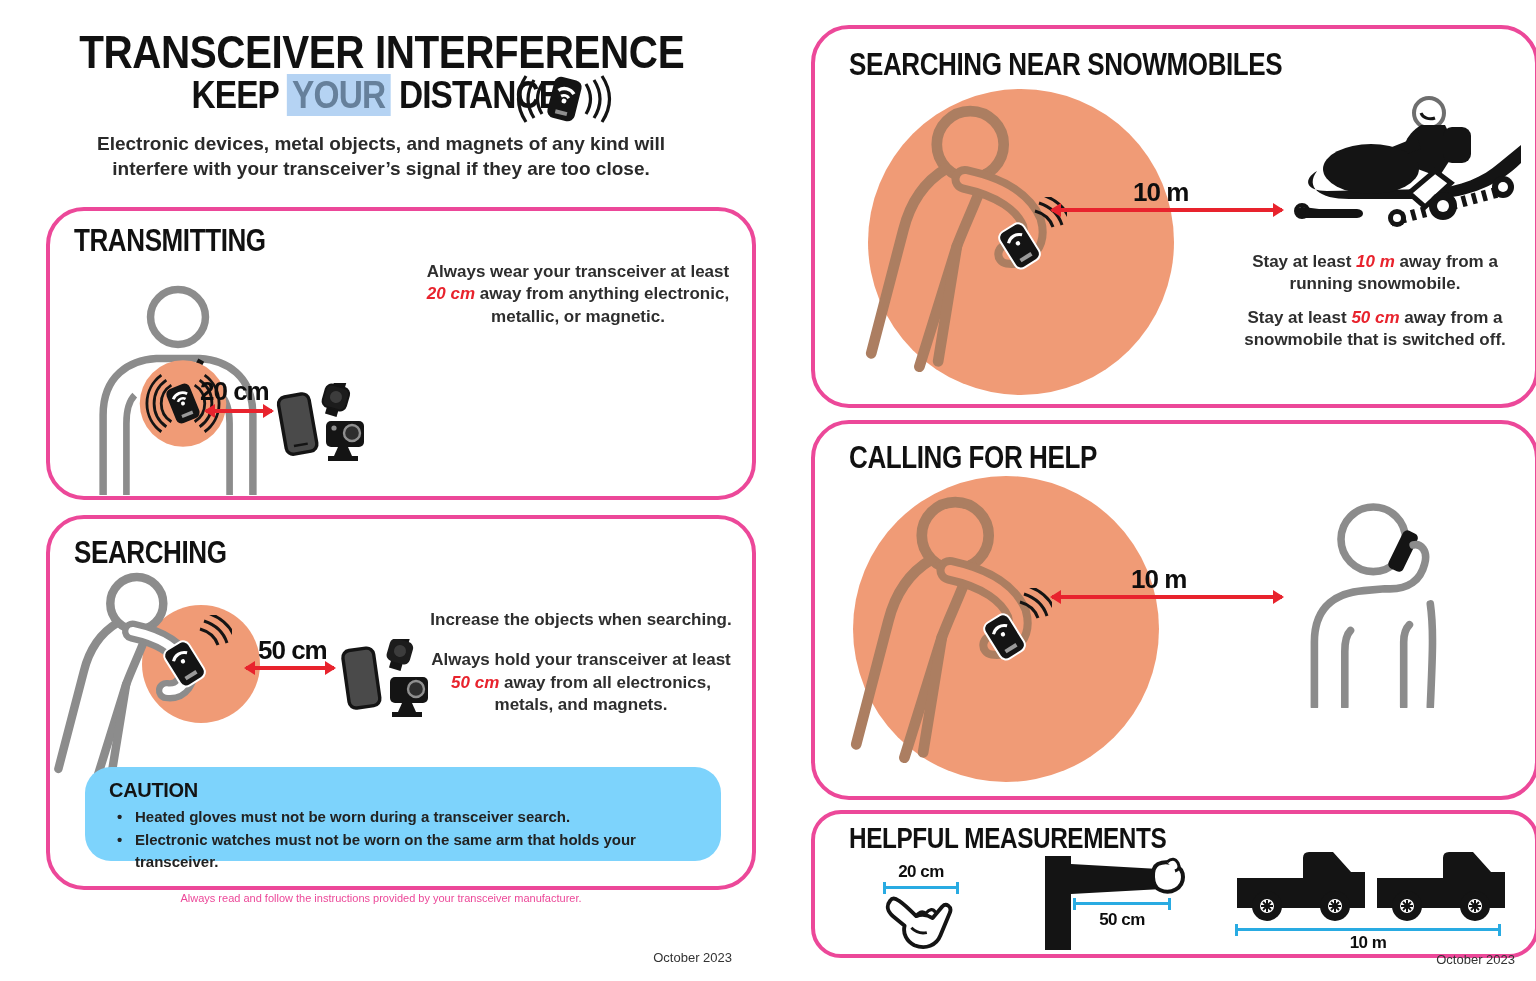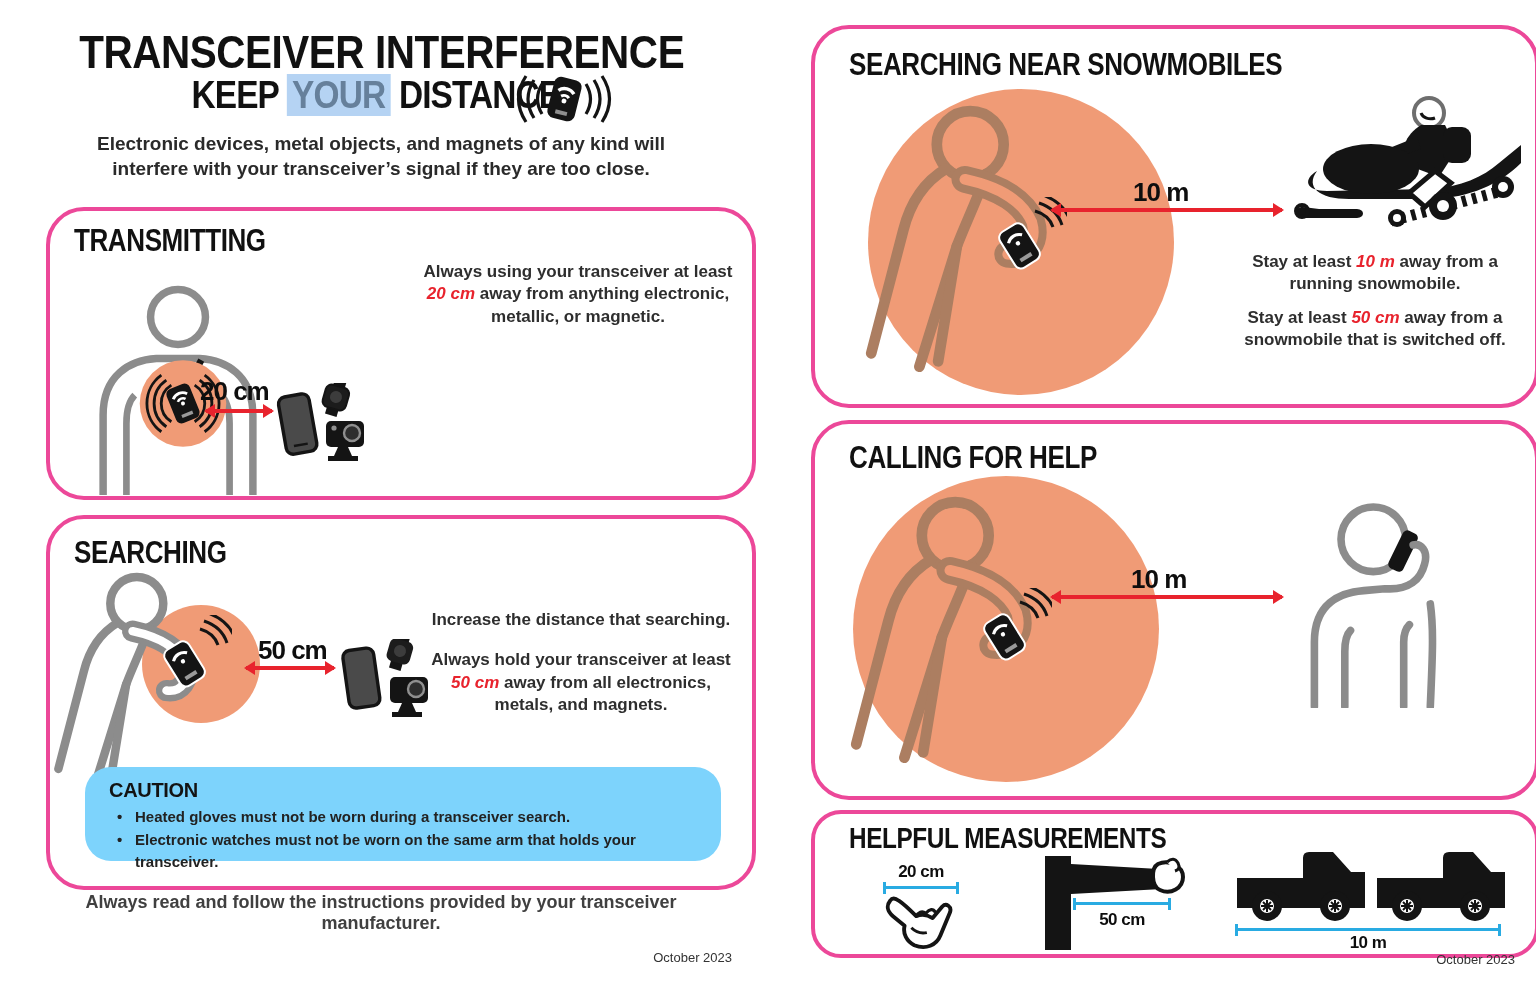--- a/index.html
+++ b/index.html
@@ -122,21 +122,21 @@
       <g>
         <rect x="52" y="38" width="38" height="26" rx="5" fill="#141414"></rect>
         <circle cx="78" cy="50" r="8" fill="#2e2e2e" stroke="#8f8f8f" stroke-width="2.4"></circle>
         <circle cx="60" cy="45" r="2.6" fill="#8f8f8f"></circle>
         <path d="M64,64 l-4,9 h18 l-4,-9 Z" fill="#141414"></path>
         <rect x="54" y="73" width="30" height="5" fill="#141414"></rect>
       </g>
     </svg>
 
     <div class="bodytxt abs" style="left:366px;top:50px;width:324px;">
-      <span>Always using your transceiver at least </span><span class="red">20 cm</span><span> away from anything electronic, metallic, or magnetic.</span>
+      <span>Always wear your transceiver at least </span><span class="red">20 cm</span><span> away from anything electronic, metallic, or magnetic.</span>
     </div>
 
   </div>
 
   <div class="panel" style="left:30px;top:515px;width:702px;height:367px;">
     <div class="abs hd" style="left:24px;top:16px;font-size:31px;">SEARCHING</div>
 
     <div class="circle" style="left:92px;top:86px;width:118px;height:118px;"></div>
 
     <svg class="abs" style="left:2px;top:42px;" width="212" height="223" viewBox="0 0 200 210">
@@ -179,37 +179,37 @@
       </g>
       <g>
         <rect x="52" y="38" width="38" height="26" rx="5" fill="#141414"></rect>
         <circle cx="78" cy="50" r="8" fill="#2e2e2e" stroke="#8f8f8f" stroke-width="2.4"></circle>
         <path d="M64,64 l-4,9 h18 l-4,-9 Z" fill="#141414"></path>
         <rect x="54" y="73" width="30" height="5" fill="#141414"></rect>
       </g>
     </svg>
 
     <div class="bodytxt abs" style="left:372px;top:90px;width:318px;">
-      <div>Increase the distance that searching.</div>
+      <div>Increase the objects when searching.</div>
       <div style="height:18px;"></div>
       <div>
         <span>Always hold your transceiver at least </span><span class="red">50 cm</span><span> away from all electronics, metals, and magnets.</span>
       </div>
     </div>
 
     <div class="caution" style="left:35px;top:248px;width:636px;height:94px;">
       <div class="ttl">CAUTION</div>
       <ul>
         <li><span>Heated gloves must </span><b>not</b><span> be worn during a transceiver search.</span></li>
         <li><span>Electronic watches must </span><b>not</b><span> be worn on the same arm that holds your transceiver.</span></li>
       </ul>
     </div>
   </div>
 
-  <div class="abs" style="left:60px;top:892px;width:642px;text-align:center;font-size:18px;font-weight:700;color:#404040;">Always read and follow the instructions provided by your transceiver manufacturer.</div>
+  <div class="abs" style="left:60px;top:892px;width:642px;text-align:center;font-size:11px;font-weight:400;color:#ec4899;">Always read and follow the instructions provided by your transceiver manufacturer.</div>
   <div class="datetxt" style="left:560px;top:950px;width:172px;">October 2023</div>
 
   <div class="panel" style="left:795px;top:25px;width:720px;height:375px;">
     <div class="abs hd" style="left:34px;top:18px;font-size:31px;">SEARCHING NEAR SNOWMOBILES</div>
 
     <div class="circle" style="left:53px;top:60px;width:306px;height:306px;"></div>
 
     <svg class="abs" style="left:48px;top:62px;" width="268" height="281" viewBox="0 0 200 210">
       <g stroke="#AC7E61" fill="none" stroke-linecap="round">
         <circle cx="80" cy="40" r="25" fill="none" stroke-width="8"></circle>

